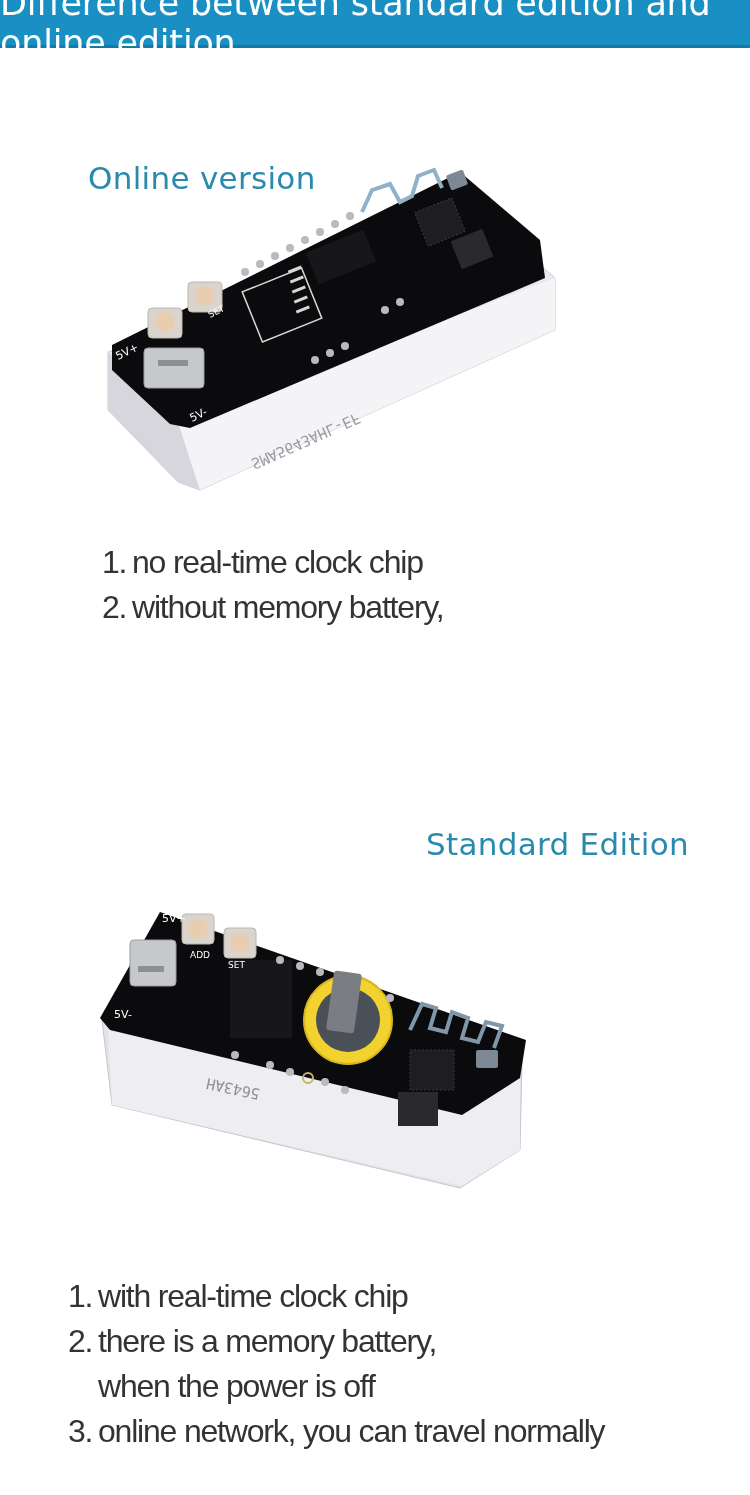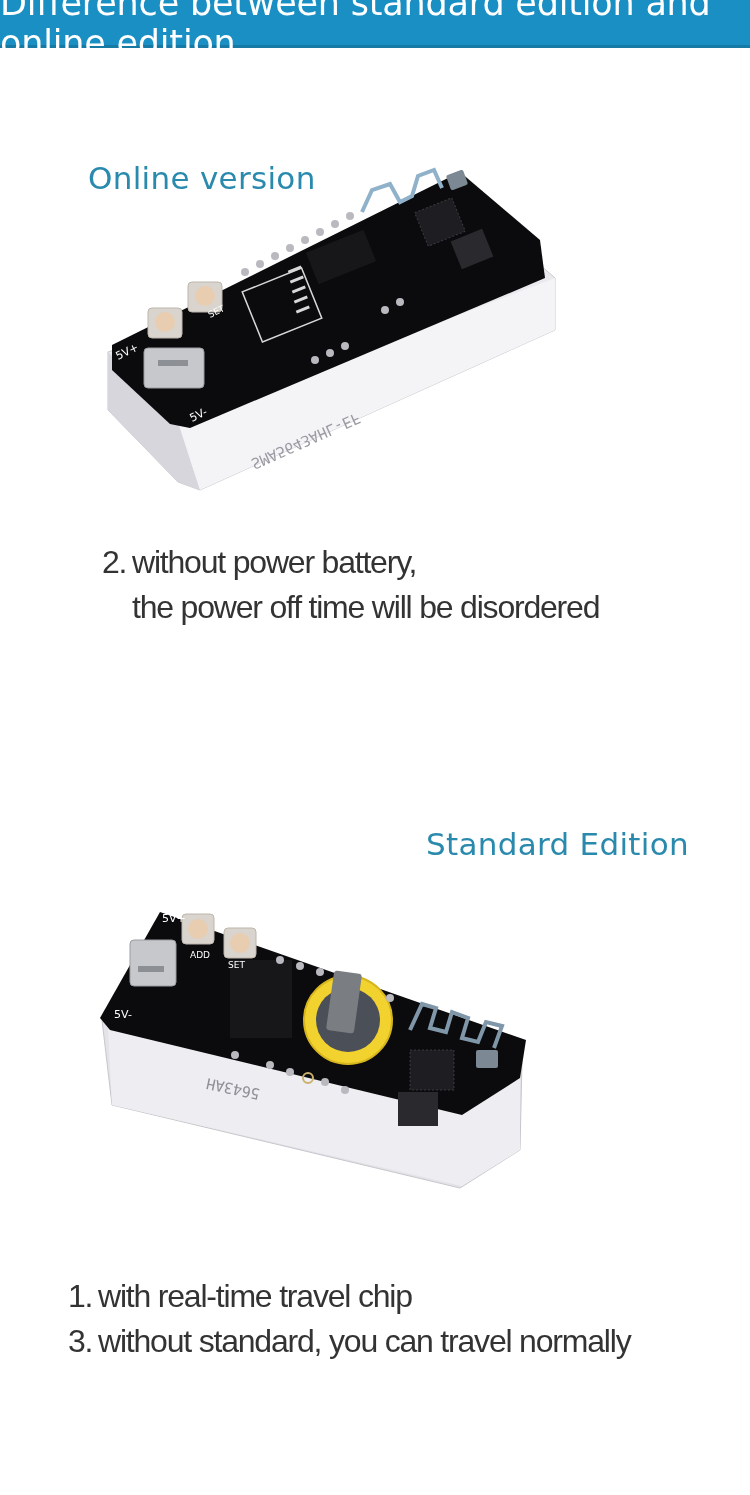--- a/index.html
+++ b/index.html
@@ -90,22 +90,24 @@
     <text x="18" y="200" fill="#ffffff" font-size="11" font-family="DejaVu Sans, sans-serif" transform="rotate(-26 18 200)">5V+</text>
     <text x="92" y="262" fill="#ffffff" font-size="11" font-family="DejaVu Sans, sans-serif" transform="rotate(-26 92 262)">5V-</text>
     <text x="110" y="158" fill="#ffffff" font-size="9" font-family="DejaVu Sans, sans-serif" transform="rotate(-26 110 158)">SET</text>
 
     <text x="150" y="300" fill="#9b9ba3" font-size="15" font-family="DejaVu Sans Mono, monospace" transform="rotate(-24 150 300) scale(1 -1) translate(0 -600)">SMA5643AHL-EF</text>
   </svg>
 </div>
 
 <ul class="features online-features">
   <li class="feat">
-    <span class="num">2.</span><span>without power battery,</span>
-    <span class="cont">the power off time will be disordered</span>
+    <span class="num">1.</span><span>no real-time clock chip</span>
+  </li>
+  <li class="feat">
+    <span class="num">2.</span><span>without memory battery,</span>
   </li>
 </ul>
 
 <div class="section-title standard-title">Standard Edition</div>
 
 <div class="board standard-board">
   <svg width="450" height="300" viewBox="0 0 450 300">
 
     <polygon points="12,120 22,205 370,288 430,250 432,160 60,88" fill="#e3e3e8" stroke="#c6c6cc"></polygon>
     <polygon points="18,128 380,210 430,172 430,250 372,286 22,205" fill="#eeeef2"></polygon>
@@ -151,18 +153,22 @@
     <text x="24" y="118" fill="#ffffff" font-size="11" font-family="DejaVu Sans, sans-serif">5V-</text>
     <text x="100" y="58" fill="#ffffff" font-size="9" font-family="DejaVu Sans, sans-serif">ADD</text>
     <text x="138" y="68" fill="#ffffff" font-size="9" font-family="DejaVu Sans, sans-serif">SET</text>
 
     <text x="130" y="195" fill="#8f8f97" font-size="15" font-family="DejaVu Sans Mono, monospace" transform="rotate(192 150 190)">5643AH</text>
   </svg>
 </div>
 
 <ul class="features standard-features">
   <li class="feat">
-    <span class="num">1.</span><span>with real-time travel chip</span>
+    <span class="num">1.</span><span>with real-time clock chip</span>
   </li>
   <li class="feat">
-    <span class="num">3.</span><span>without standard, you can travel normally</span>
+    <span class="num">2.</span><span>there is a memory battery,</span>
+    <span class="cont">when the power is off</span>
+  </li>
+  <li class="feat">
+    <span class="num">3.</span><span>online network, you can travel normally</span>
   </li>
 </ul>
 
 </body></html>

